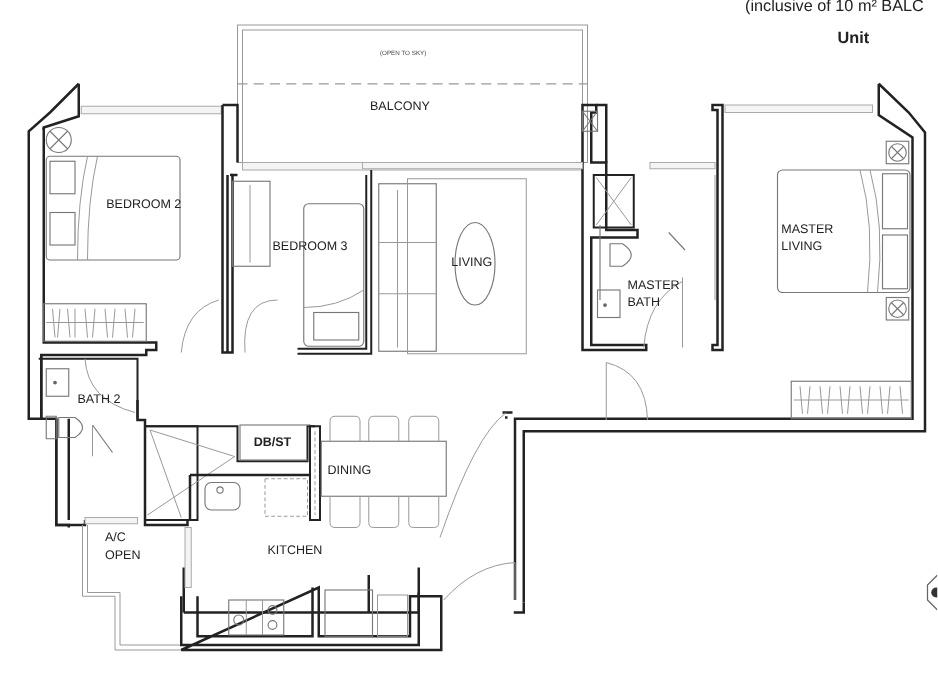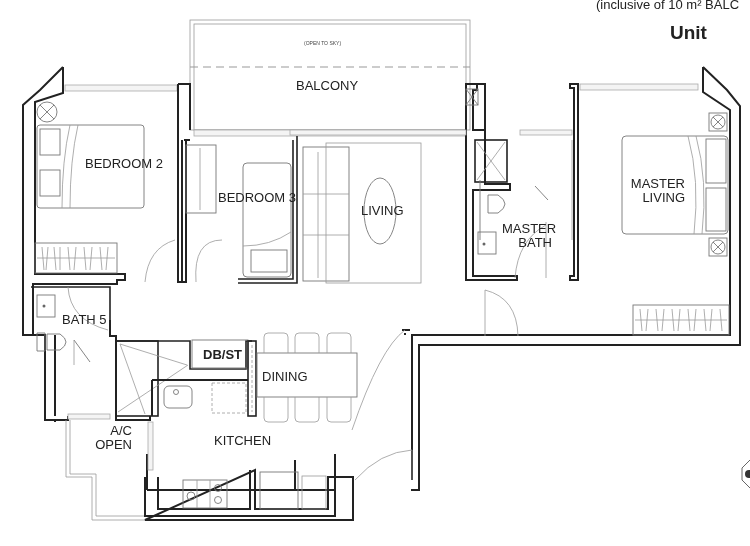--- a/index.html
+++ b/index.html
@@ -1,20 +1,20 @@
 <!DOCTYPE html>
 <html><head>
 <meta charset="utf-8">
 <style>
   html, body { margin: 0; padding: 0; background: #ffffff; }
   body { width: 750px; height: 546px; overflow: hidden; position: relative; font-family: "Liberation Sans", sans-serif; }
   svg { position: absolute; left: 0; top: 0; }
   .header-sub { position: absolute; left: 596px; top: -3px; font-size: 13px; color: #222; white-space: nowrap; }
-  .header-unit { position: absolute; left: 670px; top: 22px; font-size: 19px; font-weight: bold; color: #222; }
-  .lbl { position: absolute; font-size: 13px; color: #222; text-align: right; line-height: 14px; white-space: nowrap; }
+  .header-unit { position: absolute; left: 670px; top: 22px; font-size: 13px; font-weight: bold; color: #222; }
+  .lbl { position: absolute; font-size: 10px; color: #222; text-align: left; line-height: 14px; white-space: nowrap; }
   .lbl-sm { position: absolute; font-size: 5px; color: #444; white-space: nowrap; }
   .wall { fill: none; stroke: #222; stroke-width: 2; }
   .wallt { fill: none; stroke: #222; stroke-width: 1.6; }
   .thin { fill: none; stroke: #999; stroke-width: 0.8; }
   .thin2 { fill: none; stroke: #777; stroke-width: 0.9; }
   .dash { fill: none; stroke: #999; stroke-width: 1; stroke-dasharray: 8 5; }
   .dash2 { fill: none; stroke: #999; stroke-width: 0.8; stroke-dasharray: 3 2; }
   .win { fill: #f4f4f4; stroke: #aaa; stroke-width: 0.8; }
 </style>
 </head>
@@ -213,20 +213,20 @@
 <div class="lbl" style="left:218px; top:191px;">BEDROOM 3</div>
 <div class="lbl" style="left:361px; top:204px;">LIVING</div>
 <div class="lbl" style="left:625px; top:177px; width:60px;">
   <div>MASTER</div>
   <div>LIVING</div>
 </div>
 <div class="lbl" style="left:502px; top:222px; width:50px;">
   <div>MASTER</div>
   <div>BATH</div>
 </div>
-<div class="lbl" style="left:62px; top:313px;">BATH 5</div>
+<div class="lbl" style="left:62px; top:313px;">BATH 2</div>
 <div class="lbl" style="left:203px; top:348px;font-weight:bold;">DB/ST</div>
 <div class="lbl" style="left:262px; top:370px;">DINING</div>
 <div class="lbl" style="left:84px; top:424px; width:48px;">
   <div>A/C</div>
   <div>OPEN</div>
 </div>
 <div class="lbl" style="left:170px; top:434px;padding-left:44px;">KITCHEN</div>
 
 </body></html>

